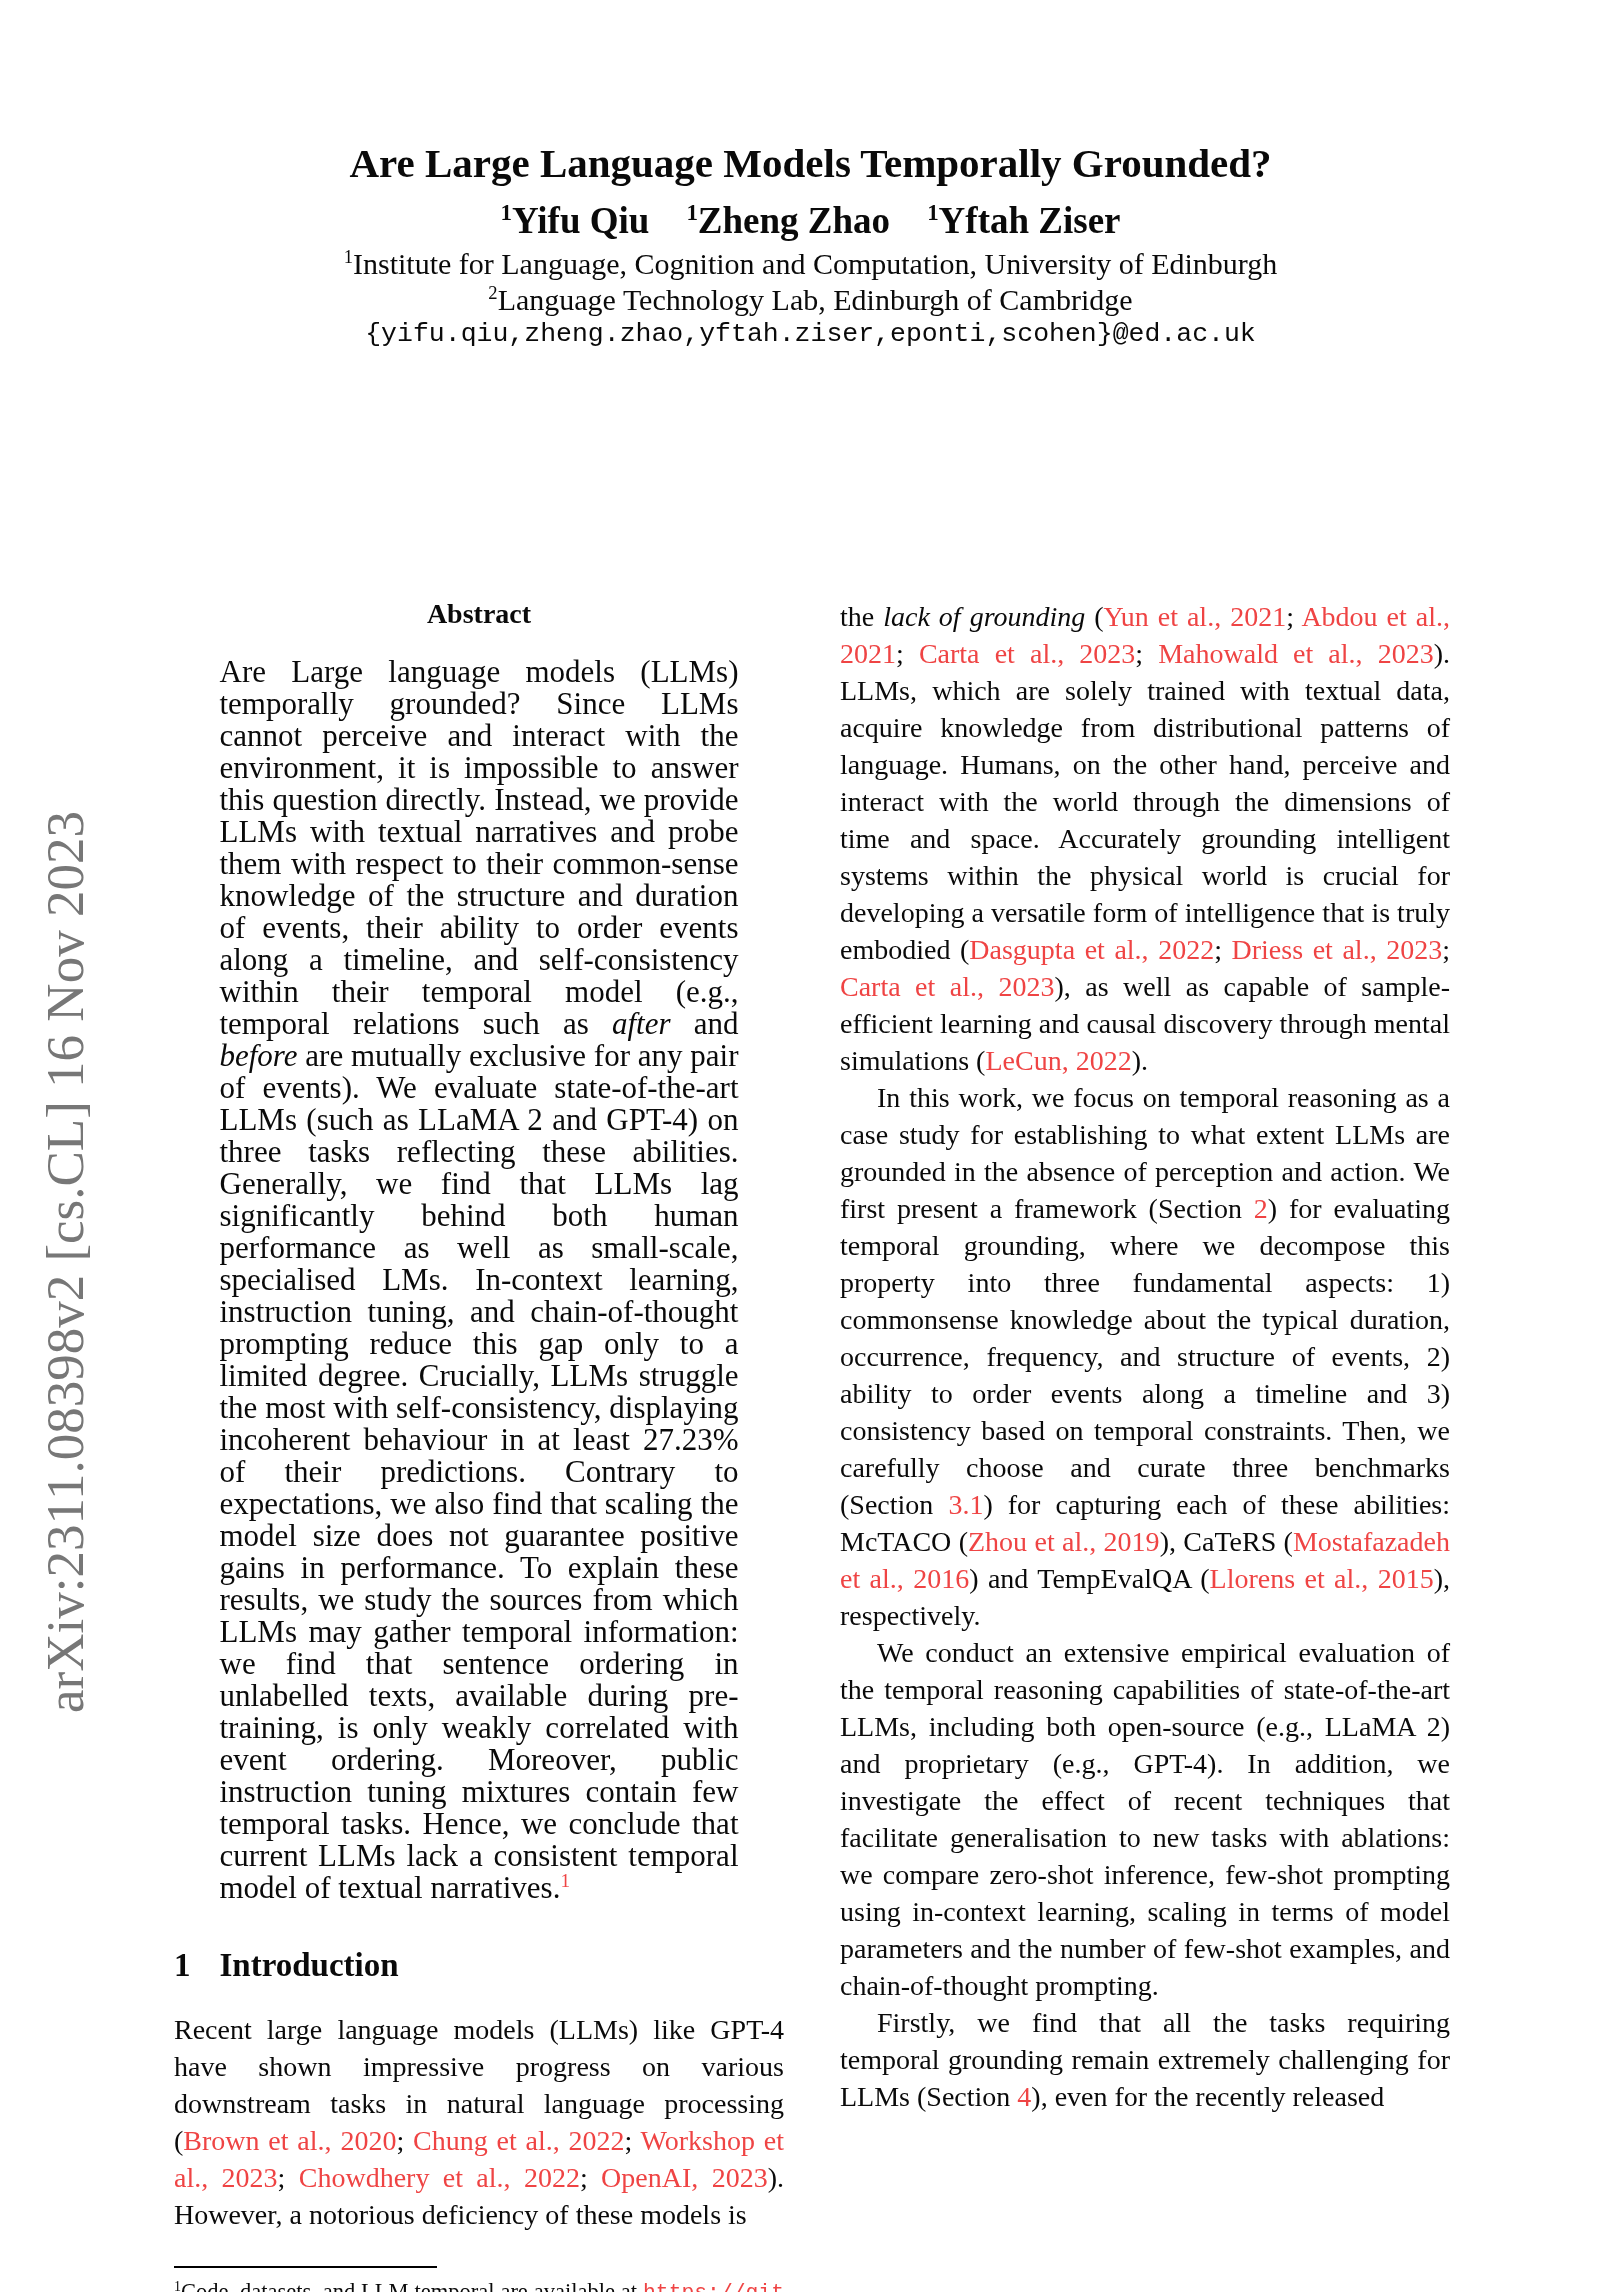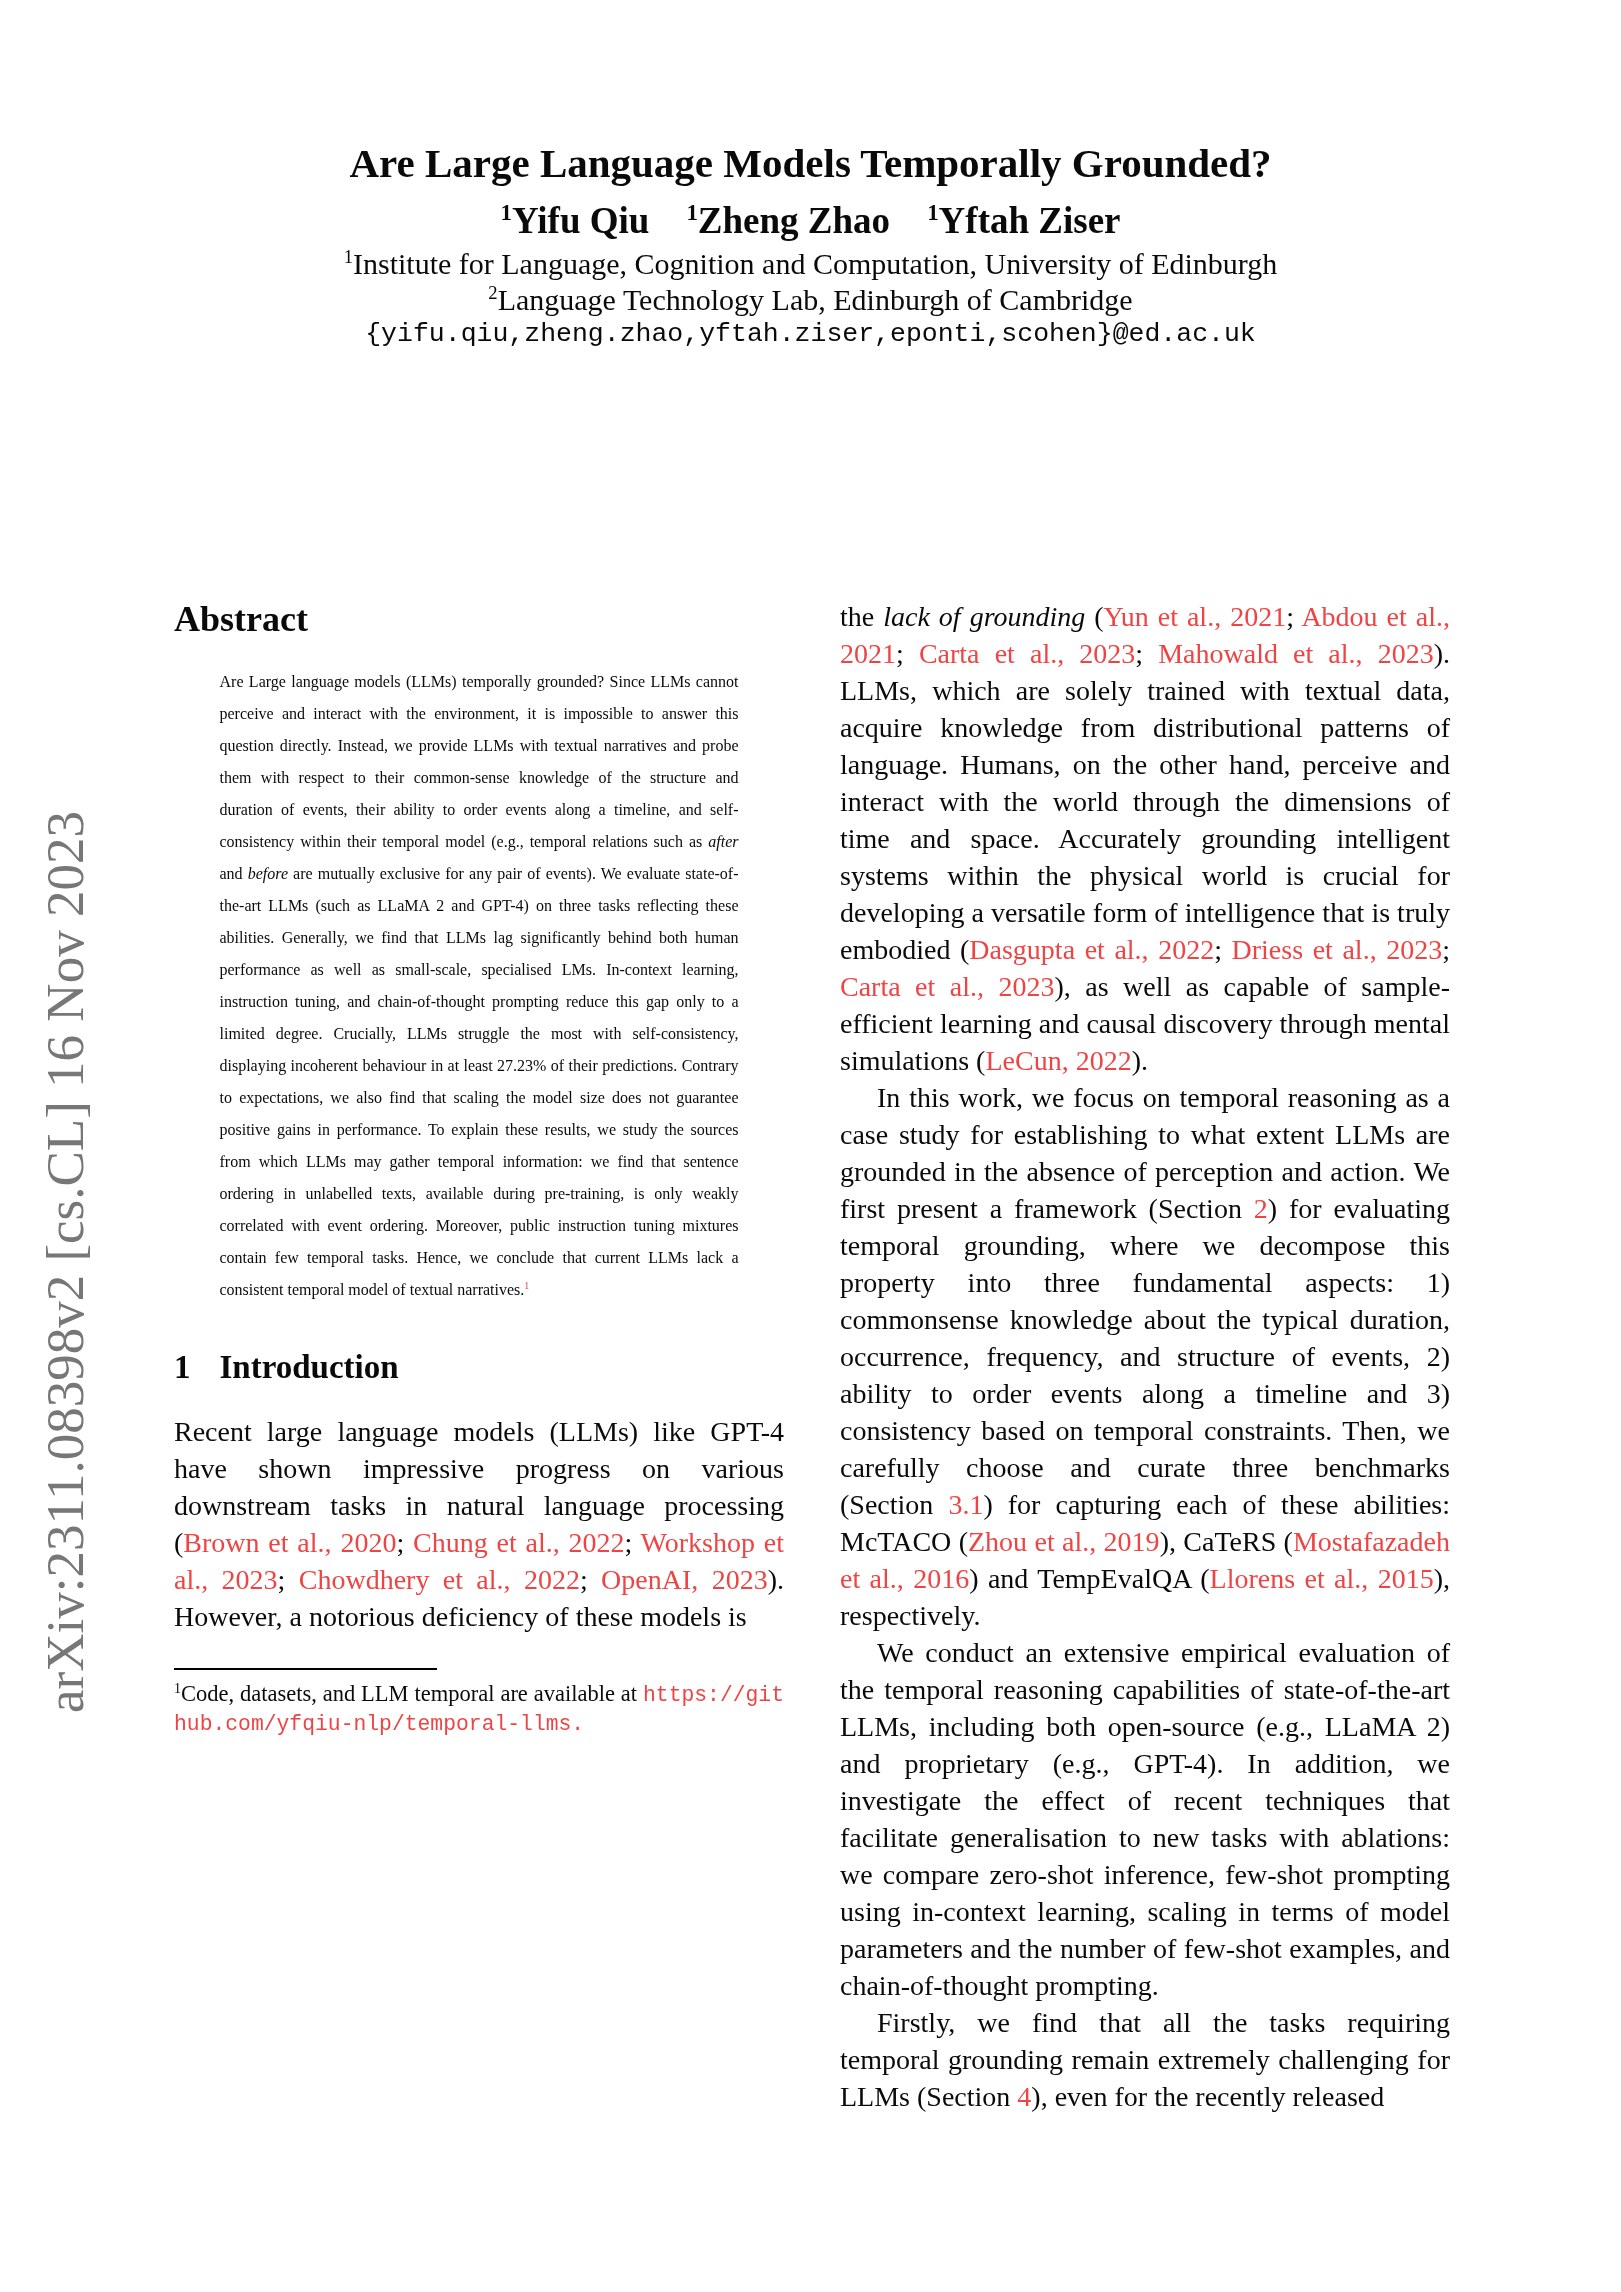--- a/index.html
+++ b/index.html
@@ -15,23 +15,23 @@
   .header { position:absolute; top:0; left:0; width:1621px; text-align:center; }
   .paper-title { margin:139px 0 0 0; font-size:41px; font-weight:bold; }
   .authors-line { font-size:37px; font-weight:bold; line-height:36px; }
   .authors-block { margin-top:15.7px; }
   .affils-block { margin-top:7.8px; font-size:30px; line-height:36px;text-align:center; }
   .email-line { margin-top:1px; font-family:"Liberation Mono", monospace; font-size:26.5px; }
   sup { font-size:62%; vertical-align:super; line-height:0; }
   .col { position:absolute; top:598px; width:610px; }
   .col-left { left:174px; }
   .col-right { left:840px; }
-  .abstract-heading { text-align:left; font-size:36px; font-weight:bold; margin:0 0 25.5px 0; }
+  .abstract-heading { text-align:center; font-size:28px; font-weight:bold; margin:0 0 25.5px 0; }
   .abstract-body {
-    width:519px; margin:6px auto; font-size:16px; line-height:32px;
+    width:519px; margin:6px auto; font-size:31px; line-height:32px;
     text-align:justify;
   }
   .section-heading { font-size:33px; font-weight:bold; margin:43px 0 27.4px 0; }
   .section-number { margin-right:29px; }
   .para { font-size:28px; line-height:37px; text-align:justify; margin:0; }
   .para.indent { text-indent:37px; }
   .it { font-style:italic; }
   .lnk { color:#ef4444; }
   .mono { font-family:"Liberation Mono", monospace; font-size:0.88em; word-break:break-all; }
   .footnote {

